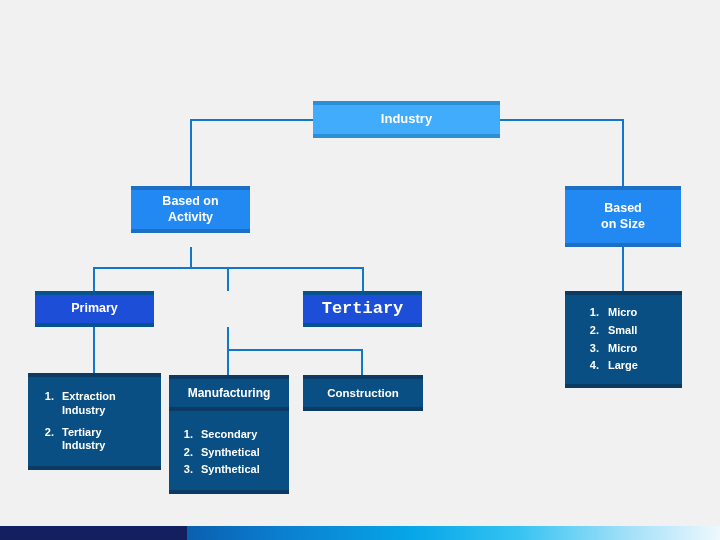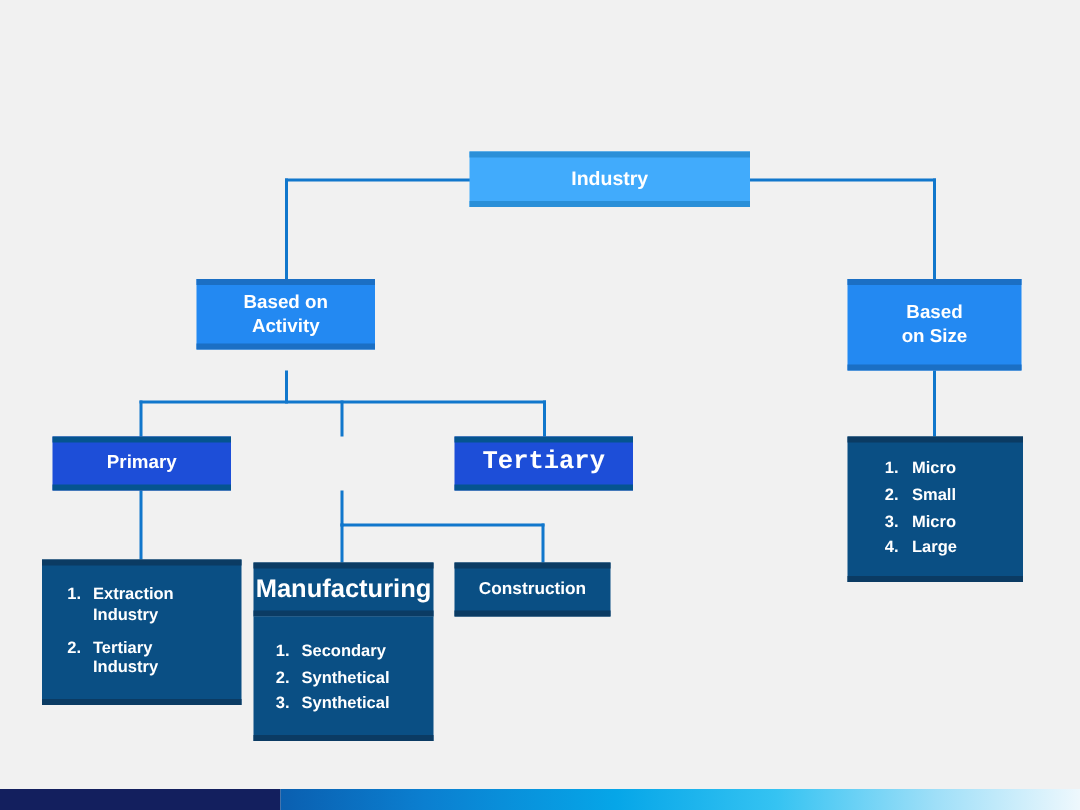--- a/index.html
+++ b/index.html
@@ -216,42 +216,42 @@
           <span>Tertiary</span><br>
           <span>Industry</span>
         </span>
       </div>
     </div>
   </div>
 
   <div class="node lv4" style="left:169px; top:375px; width:120px; height:36px;">
     <span class="edge-top"></span>
     <span class="edge-bot"></span>
-    <span class="label" style="font-size:17px;">Manufacturing</span>
+    <span class="label" style="font-size:12px;">Manufacturing</span>
   </div>
 
   <div class="node lv4" style="left:169px; top:411px; width:120px; height:83px; justify-content:center;">
     <span class="edge-bot"></span>
     <div class="olist" style="font-size:11px; padding:0 6px 0 12px; gap:4px;">
       <div class="row">
         <span class="num" style="width:12px; margin-right:8px;">1.</span>
         <span class="txt">Secondary</span>
       </div>
       <div class="row">
         <span class="num" style="width:12px; margin-right:8px;">2.</span>
         <span class="txt">Synthetical</span>
       </div>
       <div class="row">
         <span class="num" style="width:12px; margin-right:8px;">3.</span>
         <span class="txt">Synthetical</span>
       </div>
     </div>
   </div>
 
-  <div class="node lv4" style="left:303px; top:375px; width:104px; height:36px;align-items:center;">
+  <div class="node lv4" style="left:303px; top:375px; width:120px; height:36px;align-items:center;">
     <span class="edge-top"></span>
     <span class="edge-bot"></span>
     <span class="label" style="font-size:11.5px;">Construction</span>
   </div>
 
   <div class="node lv4" style="left:565px; top:291px; width:117px; height:97px; justify-content:center;">
     <span class="edge-top"></span>
     <span class="edge-bot"></span>
     <div class="olist" style="font-size:11px; padding:0 6px 0 22px; gap:4px;">
       <div class="row">

